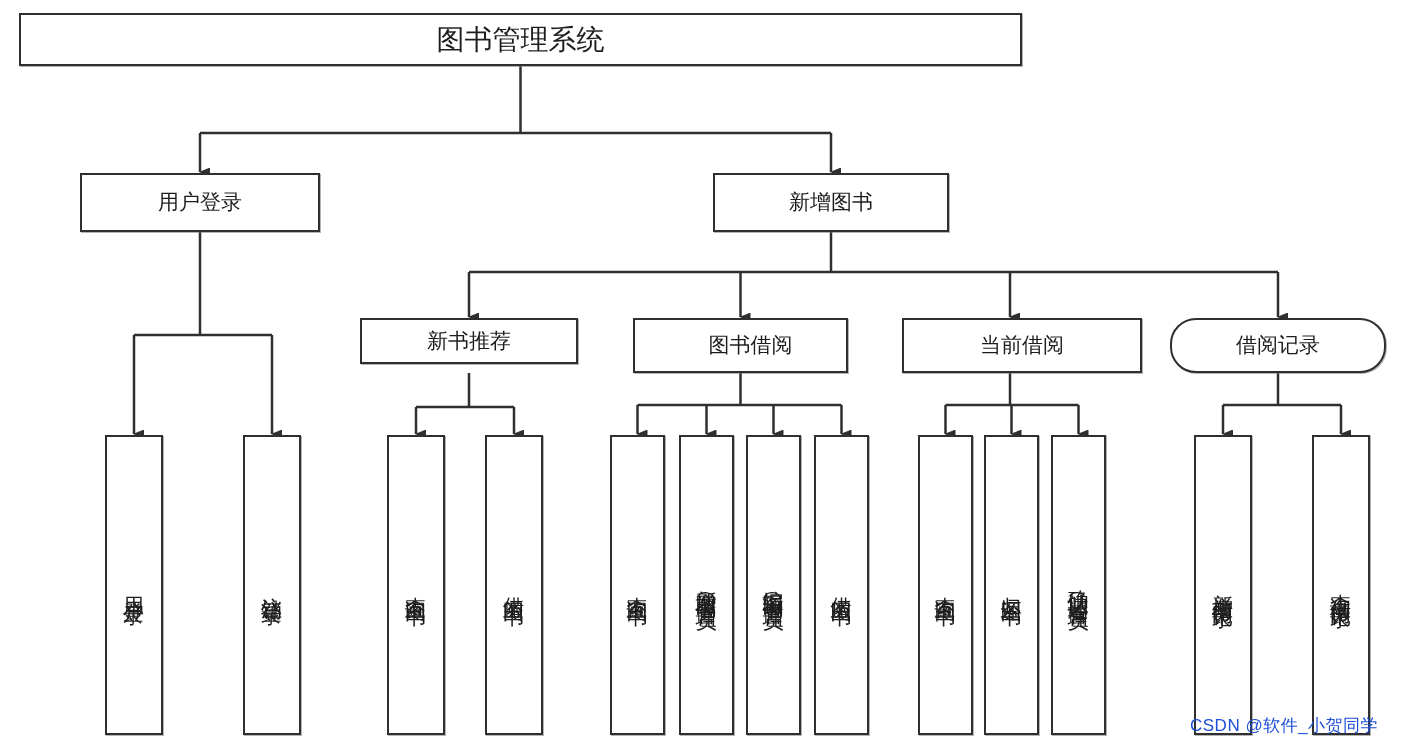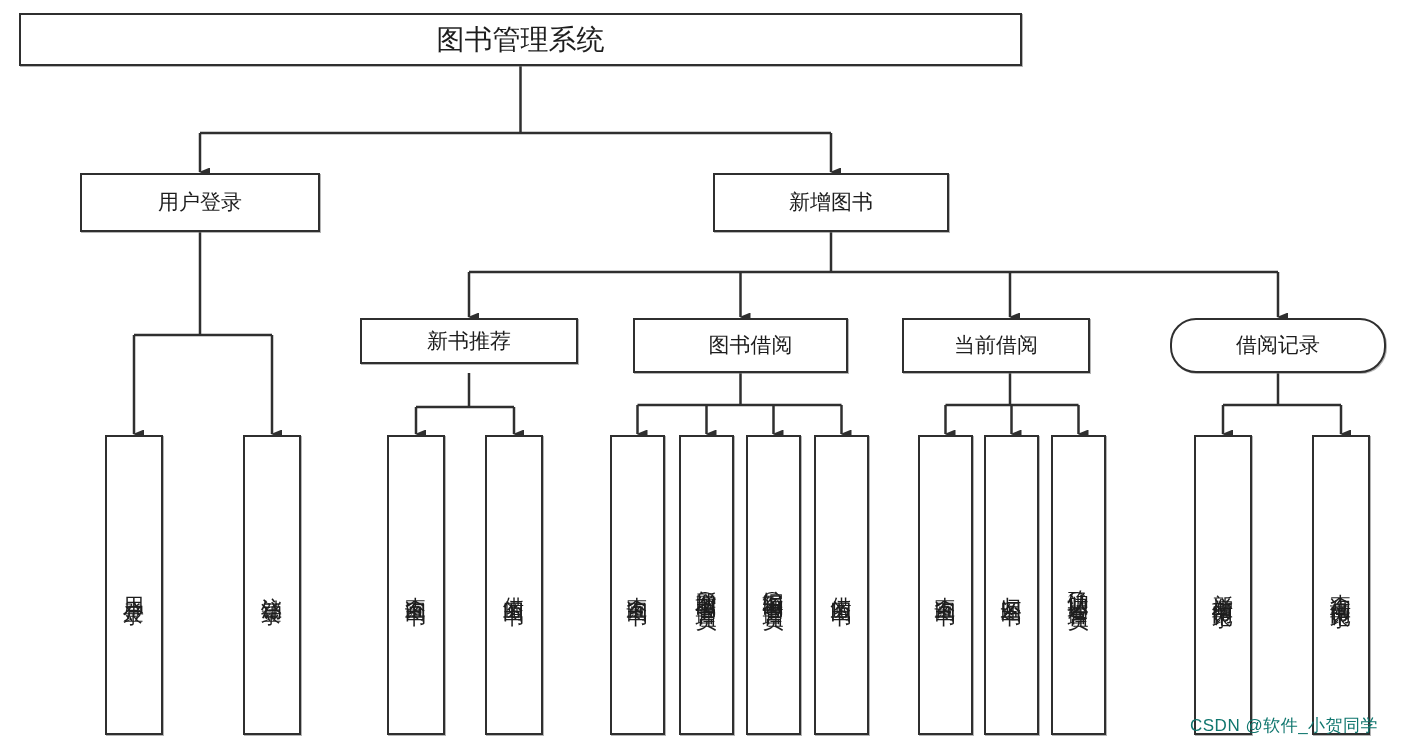--- a/index.html
+++ b/index.html
@@ -56,21 +56,21 @@
     writing-mode: vertical-rl;
     text-orientation: upright;
     font-size: 21px;
     letter-spacing: 3px;
     line-height: 1;
     white-space: nowrap;
   }
   .watermark {
     position: absolute;
     font-size: 17px;
-    color: #0f766e;
+    color: #1d4ed8;
     letter-spacing: 0.5px;
     white-space: nowrap;
   }
 </style>
 </head>
 <body>
 
 <div id="canvas">
   <svg class="connectors" id="connectors" viewBox="0 0 1405 747" xmlns="http://www.w3.org/2000/svg">
     <defs>
@@ -123,21 +123,21 @@
       </div>
       <div class="node horizontal" style="left: 713px; top: 173px; width: 236px; height: 59px;">
         <span class="node-label">新增图书</span>
       </div>
       <div class="node horizontal" style="left: 360px; top: 318px; width: 218px; height: 46px;">
         <span class="node-label">新书推荐</span>
       </div>
       <div class="node horizontal" style="left: 633px; top: 318px; width: 215px; height: 55px; padding-left: 20px;">
         <span class="node-label">图书借阅</span>
       </div>
-      <div class="node horizontal" style="left: 902px; top: 318px; width: 188px; height: 55px;">
+      <div class="node horizontal" style="left: 902px; top: 318px; width: 240px; height: 55px;">
         <span class="node-label">当前借阅</span>
       </div>
       <div class="node horizontal" style="left: 1170px; top: 318px; width: 216px; height: 55px; border-radius: 26px;">
         <span class="node-label">借阅记录</span>
       </div>
       <div class="node vertical" style="left: 105px; top: 435px; width: 58px; height: 300px;">
         <span class="node-label">用户登录</span>
       </div>
       <div class="node vertical" style="left: 243px; top: 435px; width: 58px; height: 300px;">
         <span class="node-label">注销登录</span>

